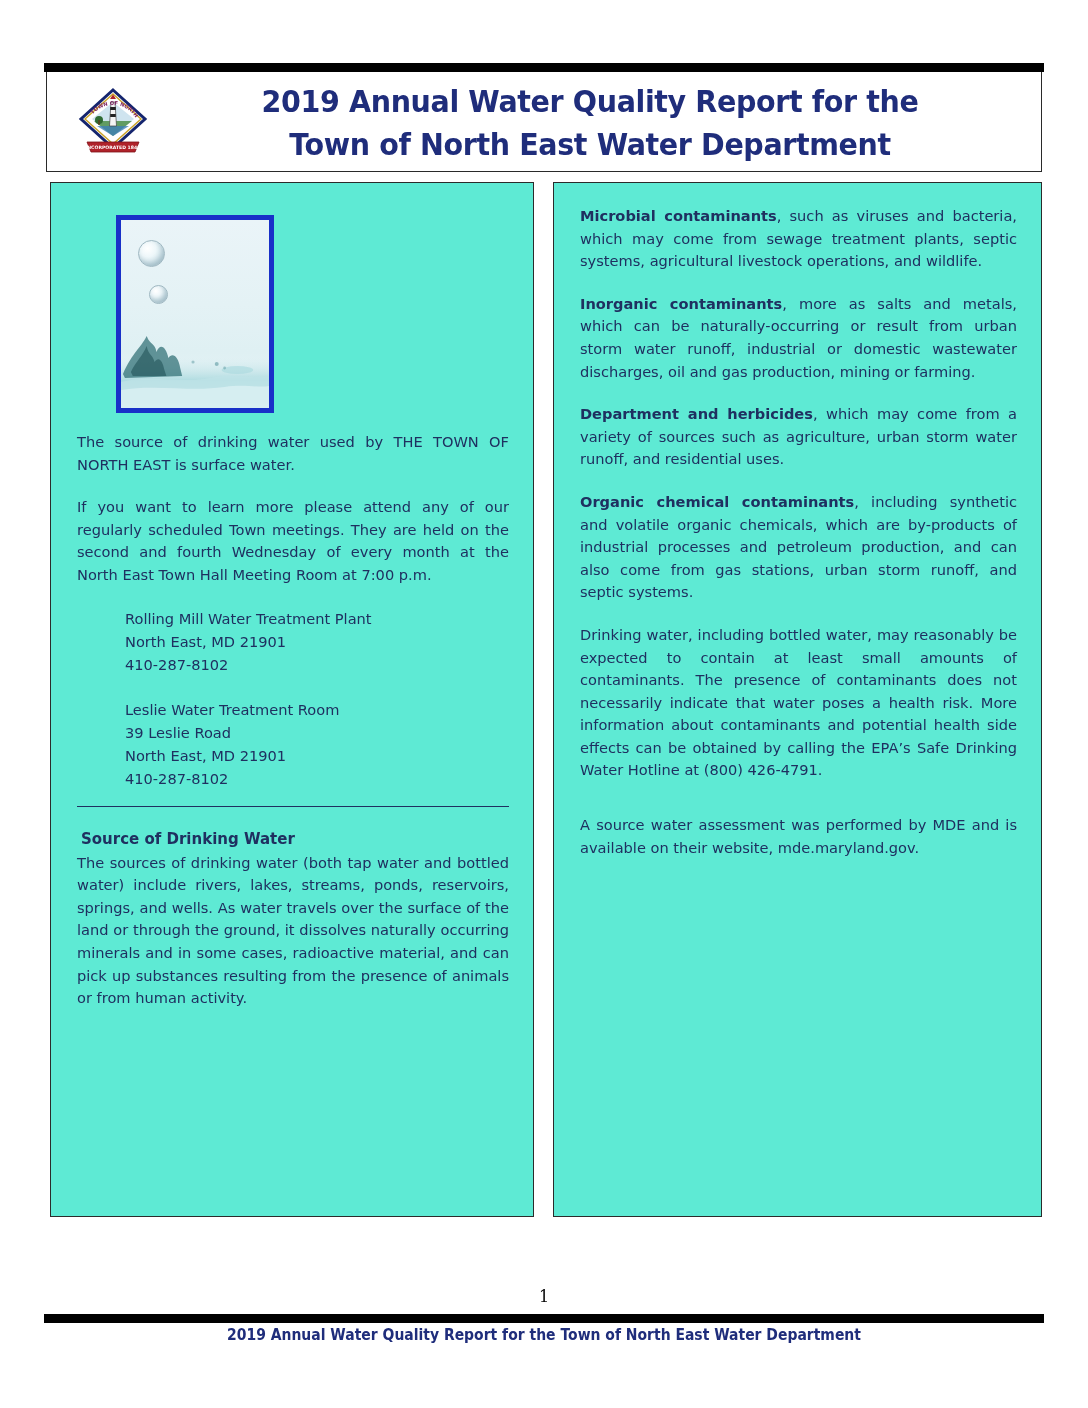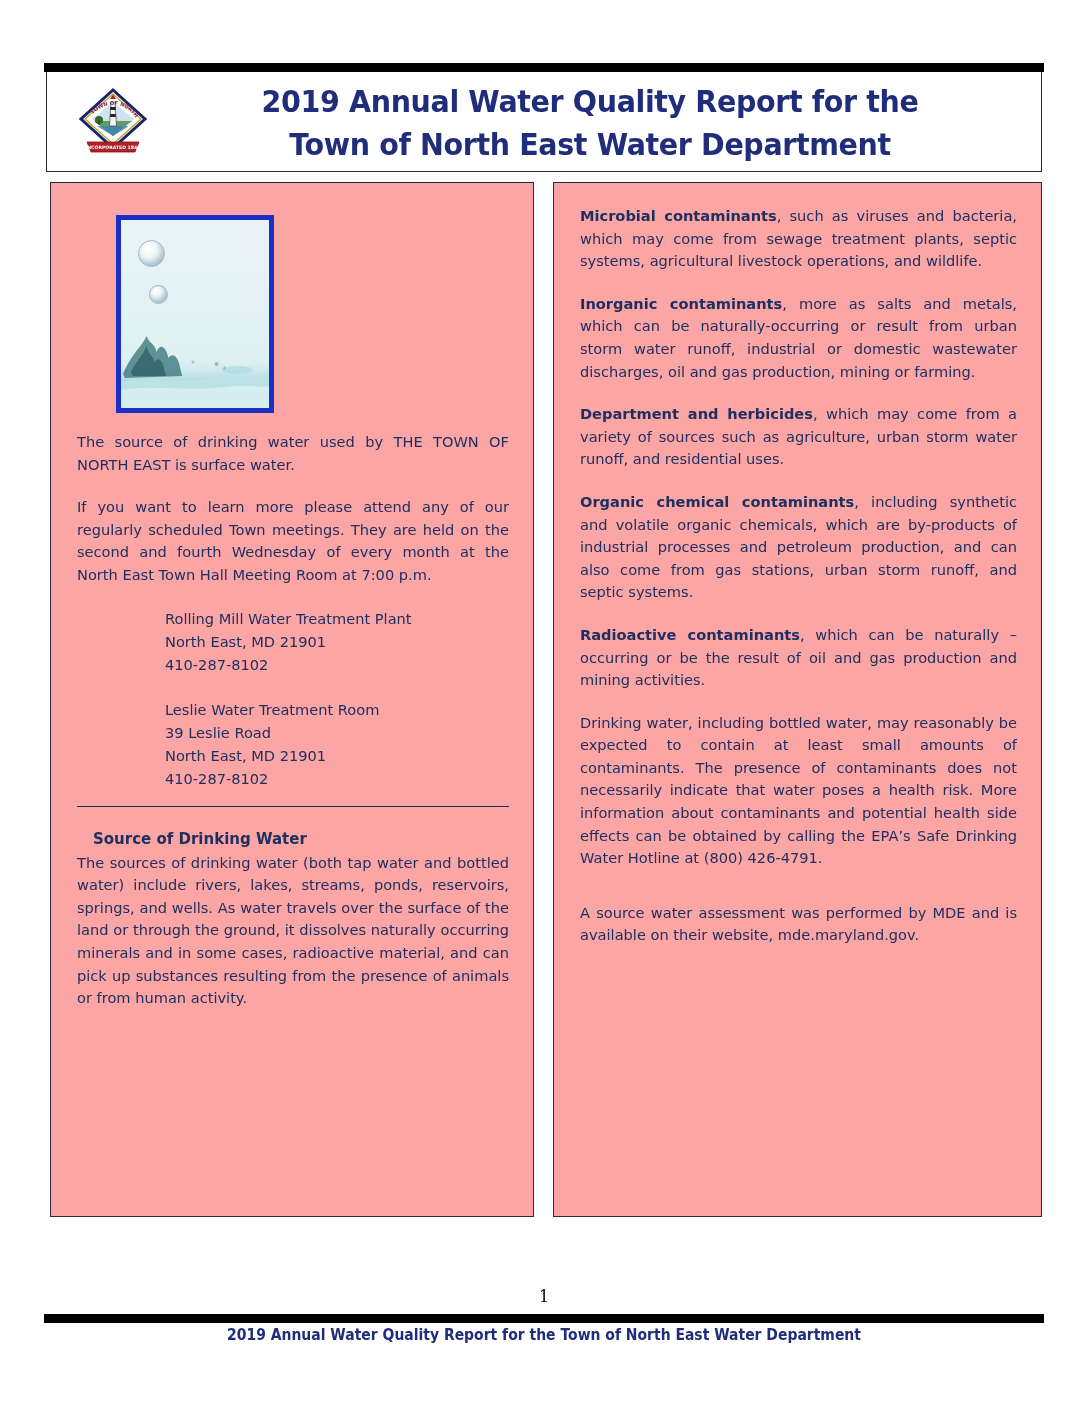--- a/index.html
+++ b/index.html
@@ -69,21 +69,21 @@
     white-space: nowrap;
   }
   .header-title .ln { display: block; }
 
   
   .col-box {
     position: absolute;
     top: 182px;
     height: 1035px;
     border: 1.6px solid #2b2b2b;
-    background: #fca5a5;
+    background: #5eead4;
     box-sizing: border-box;
   }
   .col-left  { left: 50px;  width: 484px; }
   .col-right { left: 553px; width: 489px; }
 
   .col-inner {
     position: absolute;
     left: 0; top: 0;
     width: 100%;
     height: 100%;
@@ -99,21 +99,21 @@
     text-align: justify;
     color: #1f3060;
     font-family: "DejaVu Sans", sans-serif;
     -webkit-hyphens: none;
     hyphens: none;
   }
   p.body-text.tight { margin-bottom: 0; }
   .lead { font-weight: bold; }
 
   h3.section-head {
-    margin: 0 0 2px 16px;
+    margin: 0 0 2px 4px;
     font-size: 15px;
     line-height: 21px;
     font-weight: bold;
     color: #1f3060;
     font-family: "DejaVu Sans", sans-serif;
   }
 
   
   .intro-row {
     position: relative;
@@ -156,21 +156,21 @@
   }
 
   
   .addr-block {
     margin: 0 0 16px 0;
     padding-left: 48px;
     font-size: 14.6px;
     line-height: 23px;
     color: #1f3060;
   }
-  .addr-block .addr-line { display: block; white-space: nowrap; margin-left: 40px; }
+  .addr-block .addr-line { display: block; white-space: nowrap; }
   .addr-gap { height: 22px; }
 
   .divider {
     margin: 10px 0 22px 0;
     height: 0;
     border: none;
     border-top: 1.4px solid #1f3060;
     width: 100%;
   }
 
@@ -308,21 +308,20 @@
     <div class="col-inner">
 
       <p class="body-text"><span class="lead">Microbial contaminants</span><span>, such as viruses and bacteria, which may come from sewage treatment plants, septic systems, agricultural livestock operations, and wildlife.</span></p>
 
       <p class="body-text"><span class="lead">Inorganic contaminants</span><span>, more as salts and metals, which can be naturally-occurring or result from urban storm water runoff, industrial or domestic wastewater discharges, oil and gas production, mining or farming.</span></p>
 
       <p class="body-text"><span class="lead">Department and herbicides</span><span>, which may come from a variety of sources such as agriculture, urban storm water runoff, and residential uses.</span></p>
 
       <p class="body-text"><span class="lead">Organic chemical contaminants</span><span>, including synthetic and volatile organic chemicals, which are by-products of industrial processes and petroleum production, and can also come from gas stations, urban storm runoff, and septic systems.</span></p>
 
-      <p class="body-text"><span class="lead">Radioactive contaminants</span><span>, which can be naturally – occurring or be the result of oil and gas production and mining activities.</span></p>
 
       <p class="body-text" style="margin-bottom:32px;">Drinking water, including bottled water, may reasonably be expected to contain at least small amounts of contaminants.  The presence of contaminants does not necessarily indicate that water poses a health risk.  More information about contaminants and potential health side effects can be obtained by calling the EPA’s Safe Drinking Water Hotline at (800) 426-4791.</p>
 
       <p class="body-text tight">A source water assessment was performed by MDE and is available on their website, mde.maryland.gov.</p>
 
     </div>
   </div>
 
   <div class="page-number">1</div>
   <div class="footer-rule"></div>

